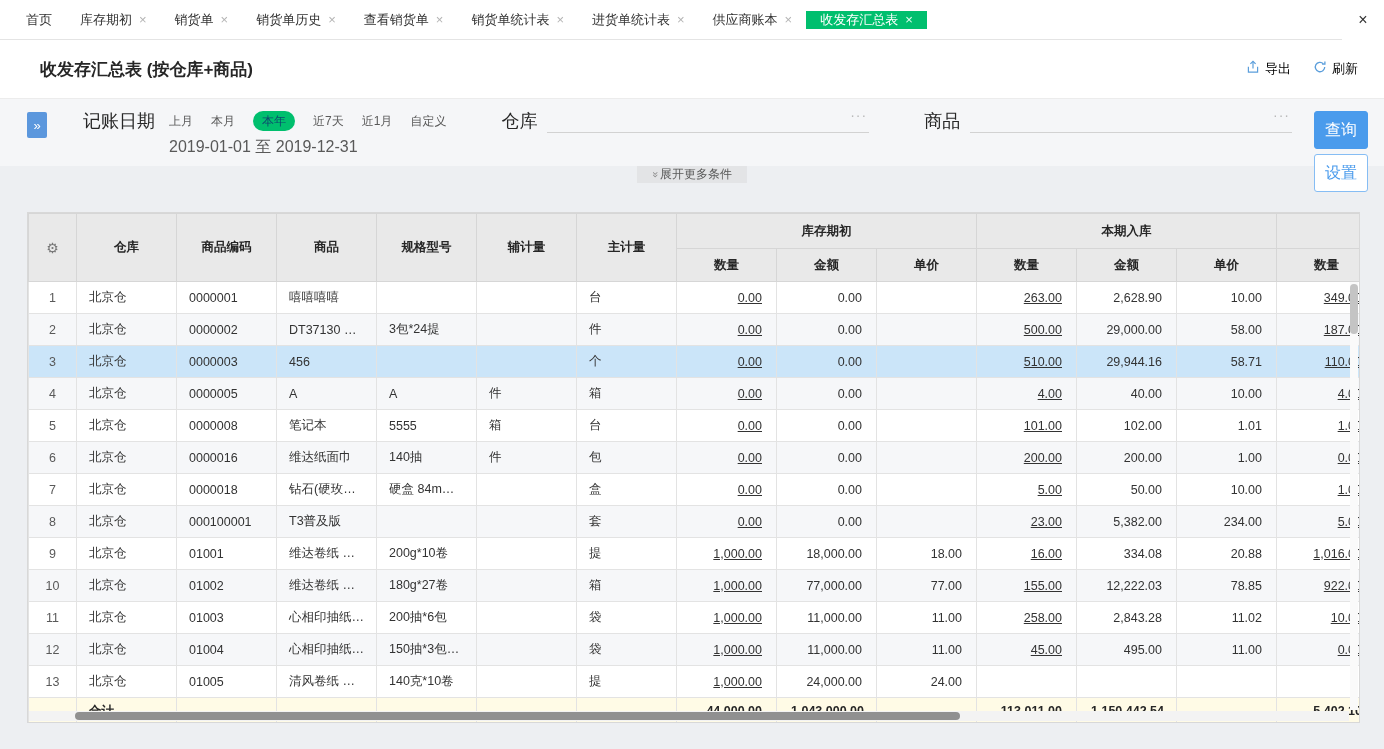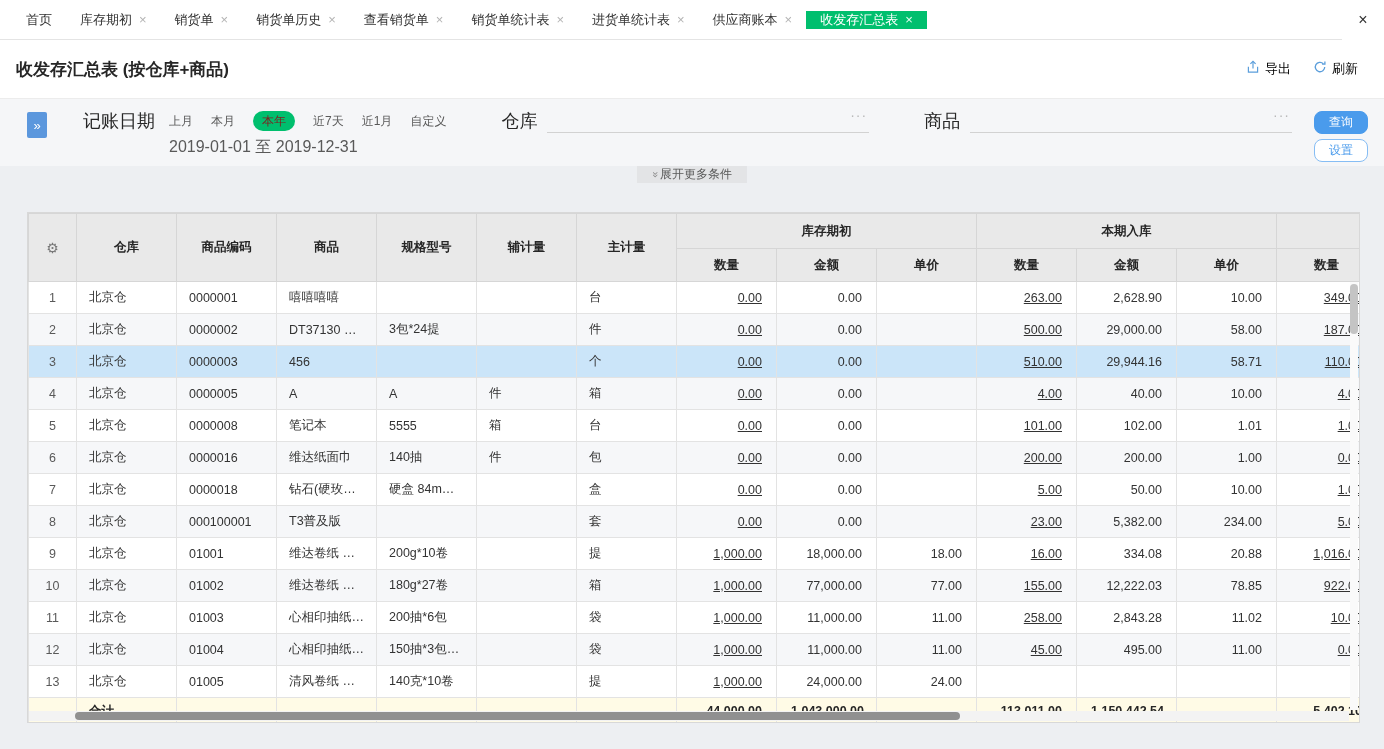--- a/index.html
+++ b/index.html
@@ -9,41 +9,41 @@
 
   
   .tabbar{height:40px;background:#fff;border-bottom:1px solid #e4e4e4;display:flex;align-items:center;padding-left:12px}
   .tab{display:flex;align-items:center;gap:7px;padding:0 14px;font-size:13px;color:#333;cursor:pointer;white-space:nowrap}
   .tab .x{color:#b3b3b3;font-size:13px;line-height:1}
   .tab.active{background:var(--green);color:#fff}
   .tab.active .x{color:#e8fff4}
   .closeall{margin-left:auto;width:42px;display:flex;align-items:center;justify-content:center;font-size:16px;color:#333;cursor:pointer}
 
   
-  .titlebar{height:58px;background:#fff;display:flex;align-items:center;padding:0 26px 0 16px}
+  .titlebar{height:58px;background:#fff;display:flex;align-items:center;padding:0 26px 0 40px}
   .title{font-size:17px;font-weight:700;color:#262626}
   .actions{margin-left:auto;display:flex;gap:22px;align-items:center}
   .action{display:flex;gap:5px;font-size:13px;color:#000000;cursor:pointer}
   .action svg{display:block}
 
   
   .filterbar{position:relative;height:68px;background:#f5f6f8;border-top:1px solid #ececec}
   .expander{position:absolute;left:27px;top:13px;width:20px;height:26px;background:#5b97dd;color:#fff;border-radius:2px;display:flex;align-items:center;justify-content:center;font-size:13px;cursor:pointer}
   .filter-row{display:flex;align-items:flex-start;padding:12px 92px 0 83px}
   .date-block{display:flex;gap:14px;min-width:330px}
   .flabel{font-size:18px;color:#262626;line-height:20px;white-space:nowrap}
   .shortcuts{display:flex;align-items:center;gap:18px;font-size:12px;color:#595959}
   .shortcut{cursor:pointer;line-height:18px}
-  .shortcut.active{background:var(--green);color:#7f1d1d;border-radius:10px;padding:1px 9px}
+  .shortcut.active{background:var(--green);color:#0c4a6e;border-radius:10px;padding:1px 9px}
   .daterange{font-size:16px;color:#595959;margin-top:6px;cursor:pointer}
   .field{flex:1;display:flex;gap:10px;margin-left:55px}
   .inputline{flex:1;height:22px;border-bottom:1px solid #d2d2d2;position:relative;cursor:pointer}
   .dots{position:absolute;right:2px;top:-4px;color:#b9b9b9;font-size:14px;letter-spacing:1px;cursor:pointer}
   .btncol{position:absolute;right:16px;top:12px;display:flex;flex-direction:column;gap:5px}
-  .btn{width:54px;height:23px;font-size:12px;border-radius:8px;display:flex;align-items:center;justify-content:center;cursor:pointer}
+  .btn{width:54px;height:38px;font-size:16px;border-radius:3px;display:flex;align-items:center;justify-content:center;cursor:pointer}
   .btn.primary{background:var(--blue);color:#fff;border:1px solid var(--blue)}
   .btn.ghost{background:#fff;color:var(--blue);border:1px solid #86bdf4}
   .expandmore{position:absolute;top:100%;left:50%;transform:translateX(-50%);background:#e3e4e6;height:17px;display:flex;align-items:center;gap:2px;padding:0 15px;font-size:12px;color:#595959;cursor:pointer;z-index:2;white-space:nowrap}
   .rot90{display:inline-block;transform:rotate(90deg);font-size:11px;color:#8a8a8a;line-height:1}
 
   
   .tablewrap{position:absolute;left:27px;top:212px;width:1333px;height:511px;background:#fff;overflow:hidden;border:1px solid #d8d8d8}
   table{border-collapse:collapse;table-layout:fixed;width:1348px;font-size:12.5px}
   th,td{border:1px solid #e3e3e3;overflow:hidden;white-space:nowrap}
   thead th{background:#e9e9e9;border-color:#d6d6d6;color:#262626;font-weight:600;text-align:center}

